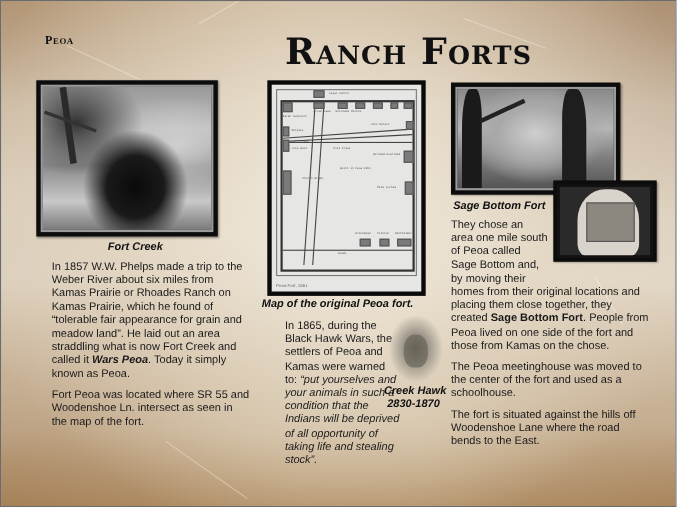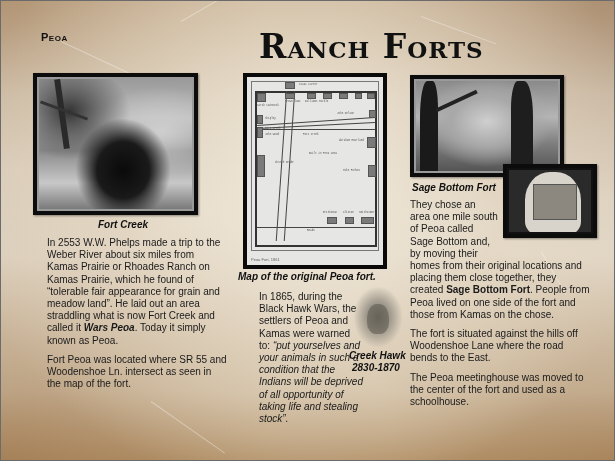--- a/index.html
+++ b/index.html
@@ -14,21 +14,21 @@
       radial-gradient(ellipse at 50% 40%, rgba(240,232,218,0.9) 0%, rgba(226,213,192,0.6) 45%, rgba(160,128,95,0.0) 80%),
       radial-gradient(ellipse at 0% 100%, rgba(150,110,70,0.55) 0%, rgba(150,110,70,0) 45%),
       radial-gradient(ellipse at 100% 100%, rgba(150,110,70,0.45) 0%, rgba(150,110,70,0) 40%),
       radial-gradient(ellipse at 0% 0%, rgba(150,115,80,0.5) 0%, rgba(150,115,80,0) 40%),
       radial-gradient(ellipse at 100% 0%, rgba(140,105,75,0.5) 0%, rgba(140,105,75,0) 40%),
       linear-gradient(180deg, #cdb79a 0%, #e6dccb 20%, #ebe3d5 55%, #d9c9b0 85%, #b8986f 100%);
     overflow:hidden;
   }
   .scratch { position:absolute; background:rgba(255,255,255,0.35); height:1px; transform-origin:left center; }
   .kicker {
-    position:absolute; left:40px; top:30px; font-family:Liberation Sans, sans-serif;
+    position:absolute; left:40px; top:30px; font-family:Liberation Serif, serif;
     font-weight:bold; font-size:11px; font-variant:small-caps; letter-spacing:0.5px; color:#111;
   }
   .title {
     position:absolute; left:258px; top:26px; font-family:"DejaVu Serif", serif;
     font-weight:bold; font-size:33px; font-variant:small-caps; letter-spacing:1px; color:#111;
     line-height:40px;
   }
   .photo-frame {
     position:absolute; background:#0c0c0c; padding:4px; box-sizing:border-box;
     box-shadow:1px 1px 2px rgba(0,0,0,0.4);
@@ -72,21 +72,21 @@
         radial-gradient(ellipse at 55% 70%, #0a0a0a 0%, #1a1a1a 22%, rgba(40,40,40,0) 40%),
         radial-gradient(ellipse at 20% 25%, #333 0%, rgba(60,60,60,0) 35%),
         radial-gradient(ellipse at 80% 40%, #cfcfcf 0%, rgba(200,200,200,0) 40%),
         linear-gradient(180deg,#9a9a9a 0%, #bdbdbd 30%, #8a8a8a 55%, #c8c8c8 80%, #7a7a7a 100%);">
       <div style="position:absolute;left:20px;top:0;width:6px;height:70px;background:#2a2a2a;transform:rotate(-8deg);"></div>
       <div style="position:absolute;left:0;top:30px;width:50px;height:3px;background:#333;transform:rotate(20deg);"></div>
     </div>
   </div>
   <div class="caption" style="left:97px;top:218px;">Fort Creek</div>
   <div class="body-text" style="left:46px;top:236px;width:180px;">
-    <p><span>In 2553 W.W. Phelps made a trip to the Weber River about six miles from Kamas Prairie or Rhoades Ranch on Kamas Prairie, which he found of “tolerable fair appearance for grain and meadow land”. He laid out an area straddling what is now Fort Creek and called it </span><span class="bi">Wars Peoa</span><span>. Today it simply known as Peoa.</span></p>
+    <p><span>In 1857 W.W. Phelps made a trip to the Weber River about six miles from Kamas Prairie or Rhoades Ranch on Kamas Prairie, which he found of “tolerable fair appearance for grain and meadow land”. He laid out an area straddling what is now Fort Creek and called it </span><span class="bi">Wars Peoa</span><span>. Today it simply known as Peoa.</span></p>
     <p>Fort Peoa was located where SR 55 and Woodenshoe Ln. intersect as seen in the map of the fort.</p>
   </div>
 
   <div class="map-frame">
     <div class="map-paper">
       <div style="position:absolute;left:4px;top:4px;right:4px;bottom:14px;border:1px solid #777;"></div>
       <div style="position:absolute;left:8px;top:14px;right:6px;bottom:18px;border:2px solid #333;"></div>
 
       <div class="m-line" style="left:34px;top:14px;width:1px;height:150px;transform:skewX(-4deg);"></div>
       <div class="m-line" style="left:42px;top:14px;width:1px;height:150px;transform:skewX(-4deg);"></div>
@@ -161,16 +161,16 @@
       <div style="position:absolute;left:16px;top:2px;width:56px;height:62px;border-radius:45% 45% 20% 20%;background:#d8d4cc;"></div>
       <div style="position:absolute;left:24px;top:14px;width:42px;height:34px;background:#8c8880;border:1px solid #555;"></div>
     </div>
   </div>
   <div class="caption" style="left:411px;top:181px;">Sage Bottom Fort</div>
 
   <div class="body-text" style="left:409px;top:198px;width:92px;"></div>
   <div class="body-text" style="left:409px;top:198px;width:180px;">
     <div style="float:right;width:92px;height:50px;"></div>
     <p><span>They chose an area one mile south of Peoa called Sage Bottom and, by moving their homes from their original locations and placing them close together, they created </span><span class="b">Sage Bottom Fort</span><span>. People from Peoa lived on one side of the fort and those from Kamas on the chose.</span></p>
+    <p>The Peoa meetinghouse was moved to the center of the fort and used as a schoolhouse.</p>
     <p>The fort is situated against the hills off Woodenshoe Lane where the road bends to the East.</p>
-    <p>The Peoa meetinghouse was moved to the center of the fort and used as a schoolhouse.</p>
   </div>
 </div>
 
 </body></html>

